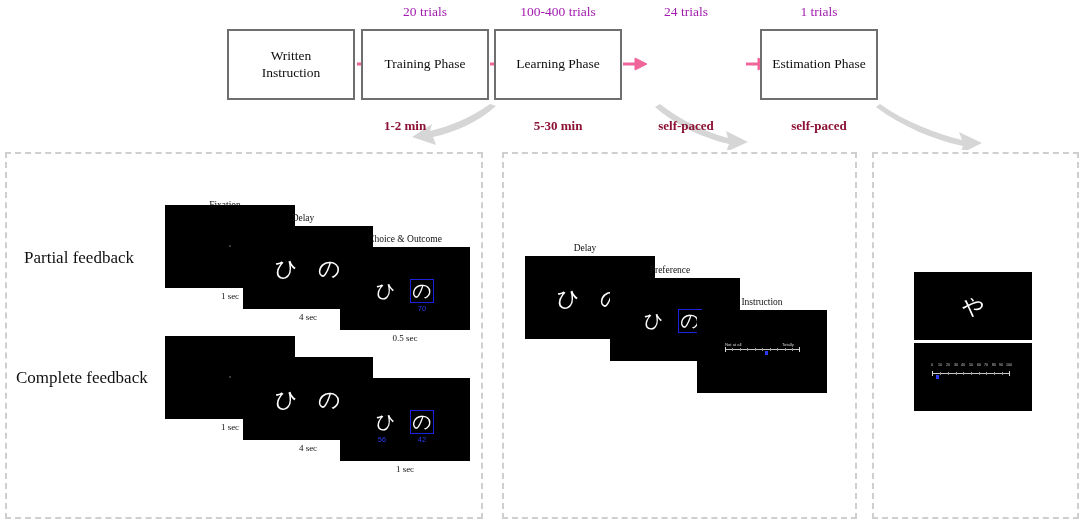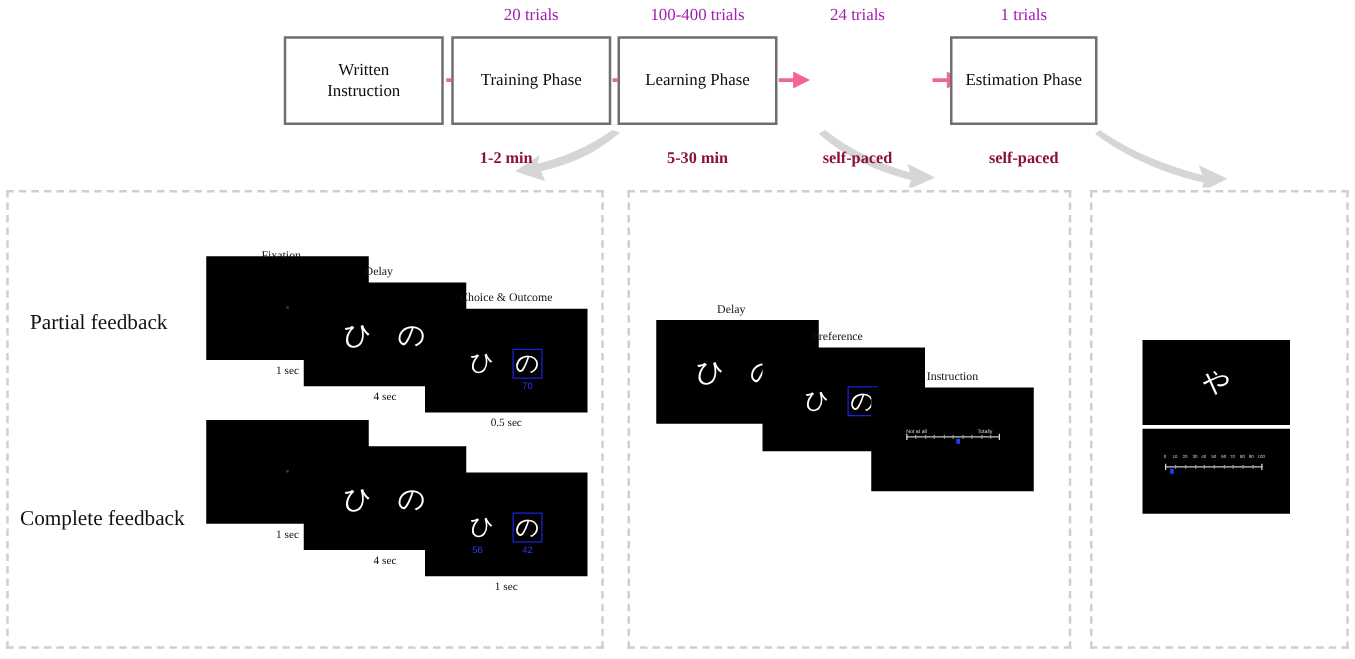--- a/index.html
+++ b/index.html
@@ -201,21 +201,21 @@
   </div>
 
   <div class="dur-label" style="left:341px;top:118px;width:128px;">1-2 min</div>
   <div class="dur-label" style="left:494px;top:118px;width:128px;">5-30 min</div>
   <div class="dur-label" style="left:627px;top:118px;width:118px;">self-paced</div>
   <div class="dur-label" style="left:760px;top:118px;width:118px;">self-paced</div>
 
   <div class="panel" style="left:5px;top:152px;width:478px;height:367px;"></div>
 
   <div class="cond-label" style="left:24px;top:248px;">Partial feedback</div>
-  <div class="cond-label" style="left:16px;top:368px;margin-top:37px;">Complete feedback</div>
+  <div class="cond-label" style="left:16px;top:368px;">Complete feedback</div>
 
   <div class="screen-title" style="left:165px;top:200px;width:120px;">Fixation</div>
   <div class="screen" style="left:165px;top:205px;width:130px;height:83px;">
     <div class="fixdot" style="left:64px;top:40px;"></div>
   </div>
   <div class="screen-dur" style="left:165px;top:291px;width:130px;">1 sec</div>
 
   <div class="screen-title" style="left:243px;top:213px;width:120px;">Delay</div>
   <div class="screen" style="left:243px;top:226px;width:130px;height:83px;">
     <div class="kana" style="left:32px;top:32px;">ひ</div>

